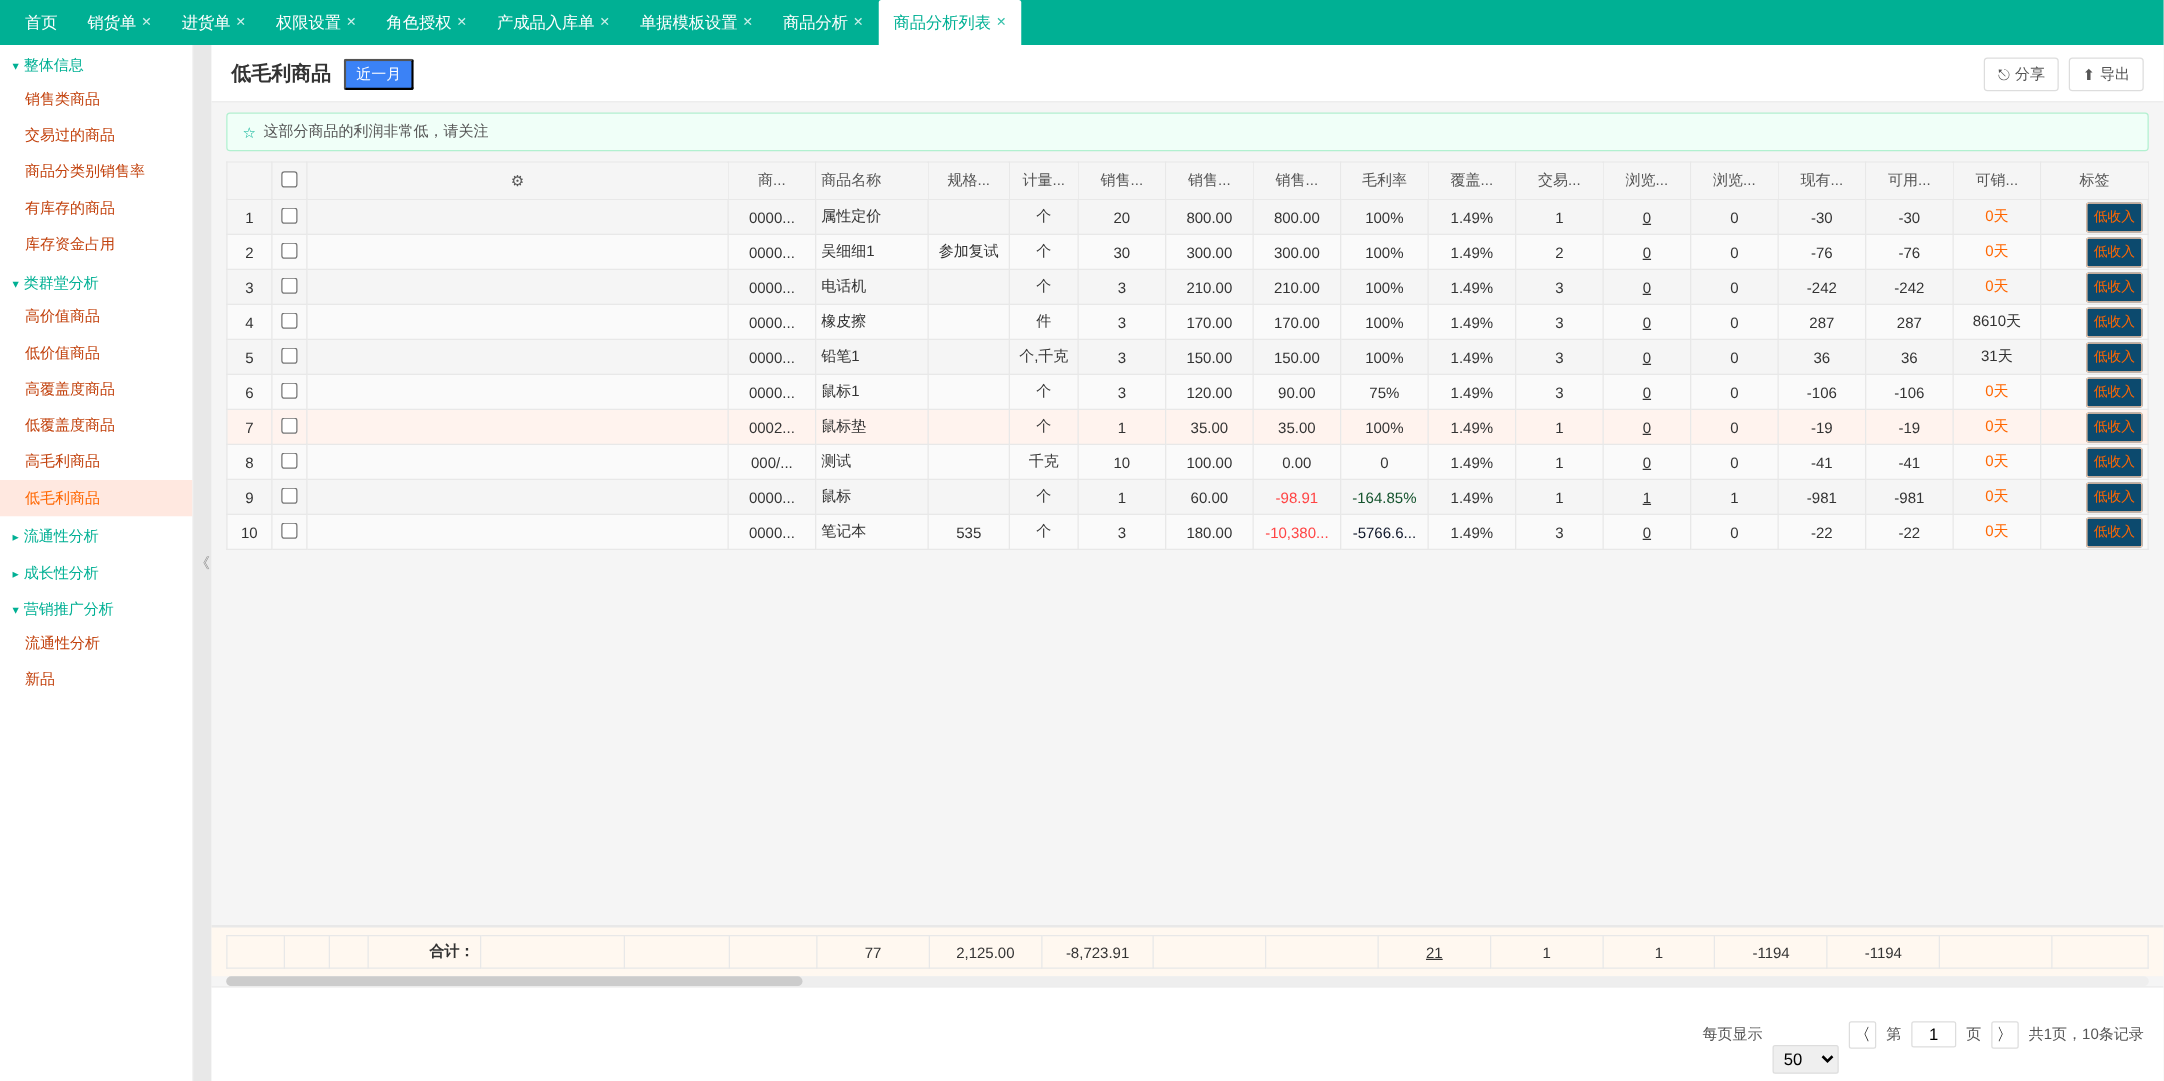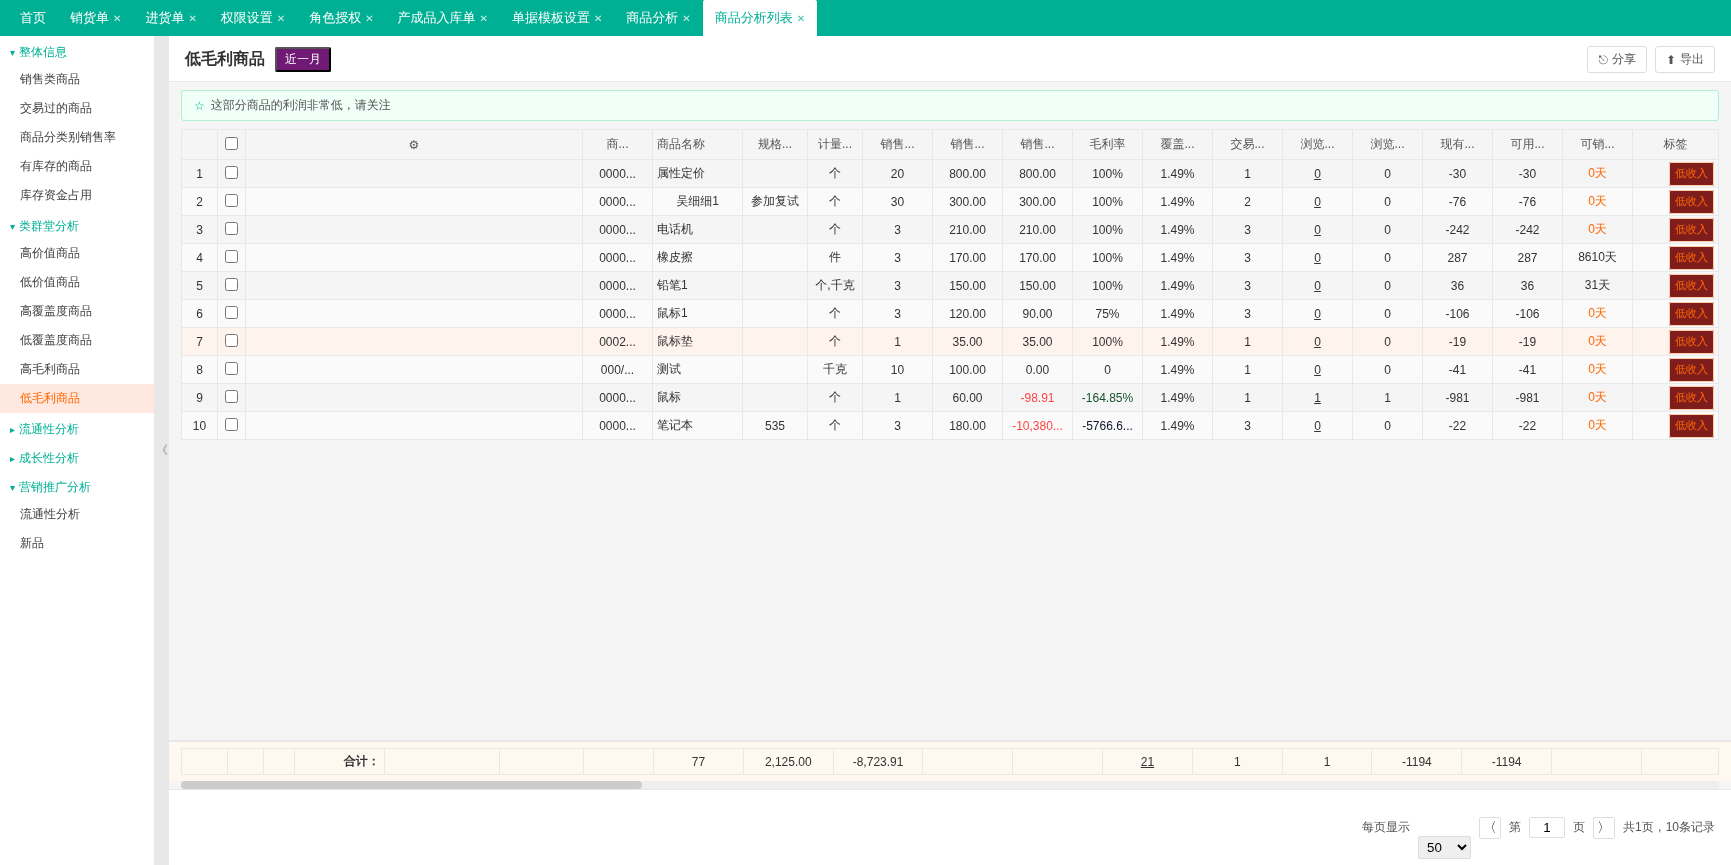--- a/index.html
+++ b/index.html
@@ -11,58 +11,58 @@
     .nav-item.active { background: #fff; color: #00b094; border-radius: 2px 2px 0 0; }
     .nav-close { font-size: 10px; margin-left: 4px; opacity: 0.8; }
 
     
     .main-layout { display: flex; height: calc(865px - 36px); }
 
     
     .sidebar { width: 155px; background: #fff; border-right: 1px solid #e8e8e8; overflow-y: auto; flex-shrink: 0; }
     .sidebar-group-title { color: #00b094; font-size: 12px; padding: 8px 10px 4px; display: flex; align-items: center; cursor: pointer; }
     .sidebar-group-title .arrow { margin-right: 4px; font-size: 10px; }
-    .sidebar-item { padding: 6px 10px 6px 20px; cursor: pointer; color: #404040; font-size: 12px; }
+    .sidebar-item { padding: 6px 10px 6px 20px; cursor: pointer; color: #c2410c; font-size: 12px; }
     .sidebar-item.active { background: #ffe8e0; color: #ff6600; }
 
     
     .content { flex: 1; overflow: hidden; display: flex; flex-direction: column; }
 
     
     .content-header { padding: 10px 16px 8px; display: flex; align-items: center; gap: 10px; background: #fff; border-bottom: 1px solid #e8e8e8; }
     .page-title { font-size: 16px; font-weight: bold; color: #333; }
-    .date-filter { background: #701a75; color: #fff; padding: 2px 8px; border-radius: 2px; font-size: 12px; cursor: pointer; }
+    .date-filter { background: #3b82f6; color: #fff; padding: 2px 8px; border-radius: 2px; font-size: 12px; cursor: pointer; }
     .search-box { border: 1px solid #ddd; border-radius: 4px; padding: 3px 8px; display: flex; align-items: center; flex: 1; max-width: 300px; }
     .search-box input { border: none; outline: none; font-size: 12px; width: 100%; }
     .search-icon { color: #aaa; margin-left: 4px; }
     .header-actions { margin-left: auto; display: flex; gap: 8px; }
     .btn-action { border: 1px solid #ddd; background: #fff; padding: 4px 10px; border-radius: 3px; cursor: pointer; font-size: 12px; display: flex; align-items: center; gap: 4px; color: #555; }
 
     
     .notice-bar { background: #f0fff8; border: 1px solid #b2f0d0; margin: 8px 12px; padding: 6px 12px; border-radius: 3px; font-size: 12px; color: #555; display: flex; align-items: center; gap: 6px; }
     .notice-star { color: #00b094; }
 
     
     .table-container { flex: 1; overflow: auto; padding: 0 12px; }
     table { width: 100%; border-collapse: collapse; font-size: 12px; }
     thead tr th { background: #f5f5f5; border: 1px solid #e8e8e8; padding: 6px 4px; text-align: center; white-space: nowrap; color: #555; font-weight: normal; position: sticky; top: 0; z-index: 2; }
     tbody tr td { border: 1px solid #e8e8e8; padding: 5px 4px; text-align: center; white-space: nowrap; }
     tbody tr:nth-child(even) { background: #fafafa; }
     tbody tr.highlighted { background: #fff3ee; }
     tbody tr.highlighted td { background: #fff3ee; }
-    .tag-low { background: #7f1d1d; color: #ff6600; border: 1px solid #ffccaa; padding: 5px 5px; border-radius: 2px; font-size: 11px; margin-left: 32px; }
+    .tag-low { background: #0c4a6e; color: #ff6600; border: 1px solid #ffccaa; padding: 5px 5px; border-radius: 2px; font-size: 11px; margin-left: 32px; }
     .link-underline { text-decoration: underline; cursor: pointer; color: #333; }
     .col-num { width: 36px; }
     .col-check { width: 28px; }
     .col-code { width: 70px; }
     .col-name { width: 90px; text-align: left; }
     .col-spec { width: 65px; }
     .col-unit { width: 55px; }
     .col-mid { width: 70px; }
-    .col-tag { width: 60px; font-family: Liberation Mono, monospace; }
+    .col-tag { width: 60px; }
 
     
     .footer-total { background: #fff8f0; border-top: 2px solid #e8e8e8; padding: 6px 12px; display: flex; align-items: center; }
     .footer-total td { padding: 4px 4px; text-align: center; font-size: 12px; }
 
     
     .pagination-bar { background: #fff; border-top: 1px solid #e8e8e8; padding: 6px 16px; display: flex; align-items: center; justify-content: flex-end; gap: 8px; font-size: 12px; color: #555; }
     .page-size-select { border: 1px solid #ddd; padding: 2px 4px; border-radius: 2px; margin-top: 40px; }
     .page-btn { border: 1px solid #ddd; background: #fff; width: 22px; height: 22px; cursor: pointer; border-radius: 2px; display: inline-flex; align-items: center; justify-content: center; }
     .page-input { border: 1px solid #ddd; width: 36px; text-align: center; padding: 2px; border-radius: 2px; }
@@ -229,21 +229,21 @@
     <td class="col-mid">-30</td>
     <td class="col-mid">-30</td>
     <td class="col-mid" style="color:#ff6600">0天</td>
     <td class="col-tag"><span class="tag-low">低收入</span></td>
   </tr>
             <tr>
     <td class="col-num">2</td>
     <td class="col-check"><input type="checkbox" style=""></td>
     <td></td>
     <td class="col-code">0000...</td>
-    <td class="col-name" style="text-align:center;">吴细细1</td>
+    <td class="col-name" style="text-align:left;">吴细细1</td>
     <td class="col-spec">参加复试</td>
     <td class="col-unit">个</td>
     <td class="col-mid">30</td>
     <td class="col-mid">300.00</td>
     <td class="col-mid" style="">300.00</td>
     <td class="col-mid" style="">100%</td>
     <td class="col-mid">1.49%</td>
     <td class="col-mid">2</td>
     <td class="col-mid"><span class="link-underline">0</span></td>
     <td class="col-mid">0</td>

